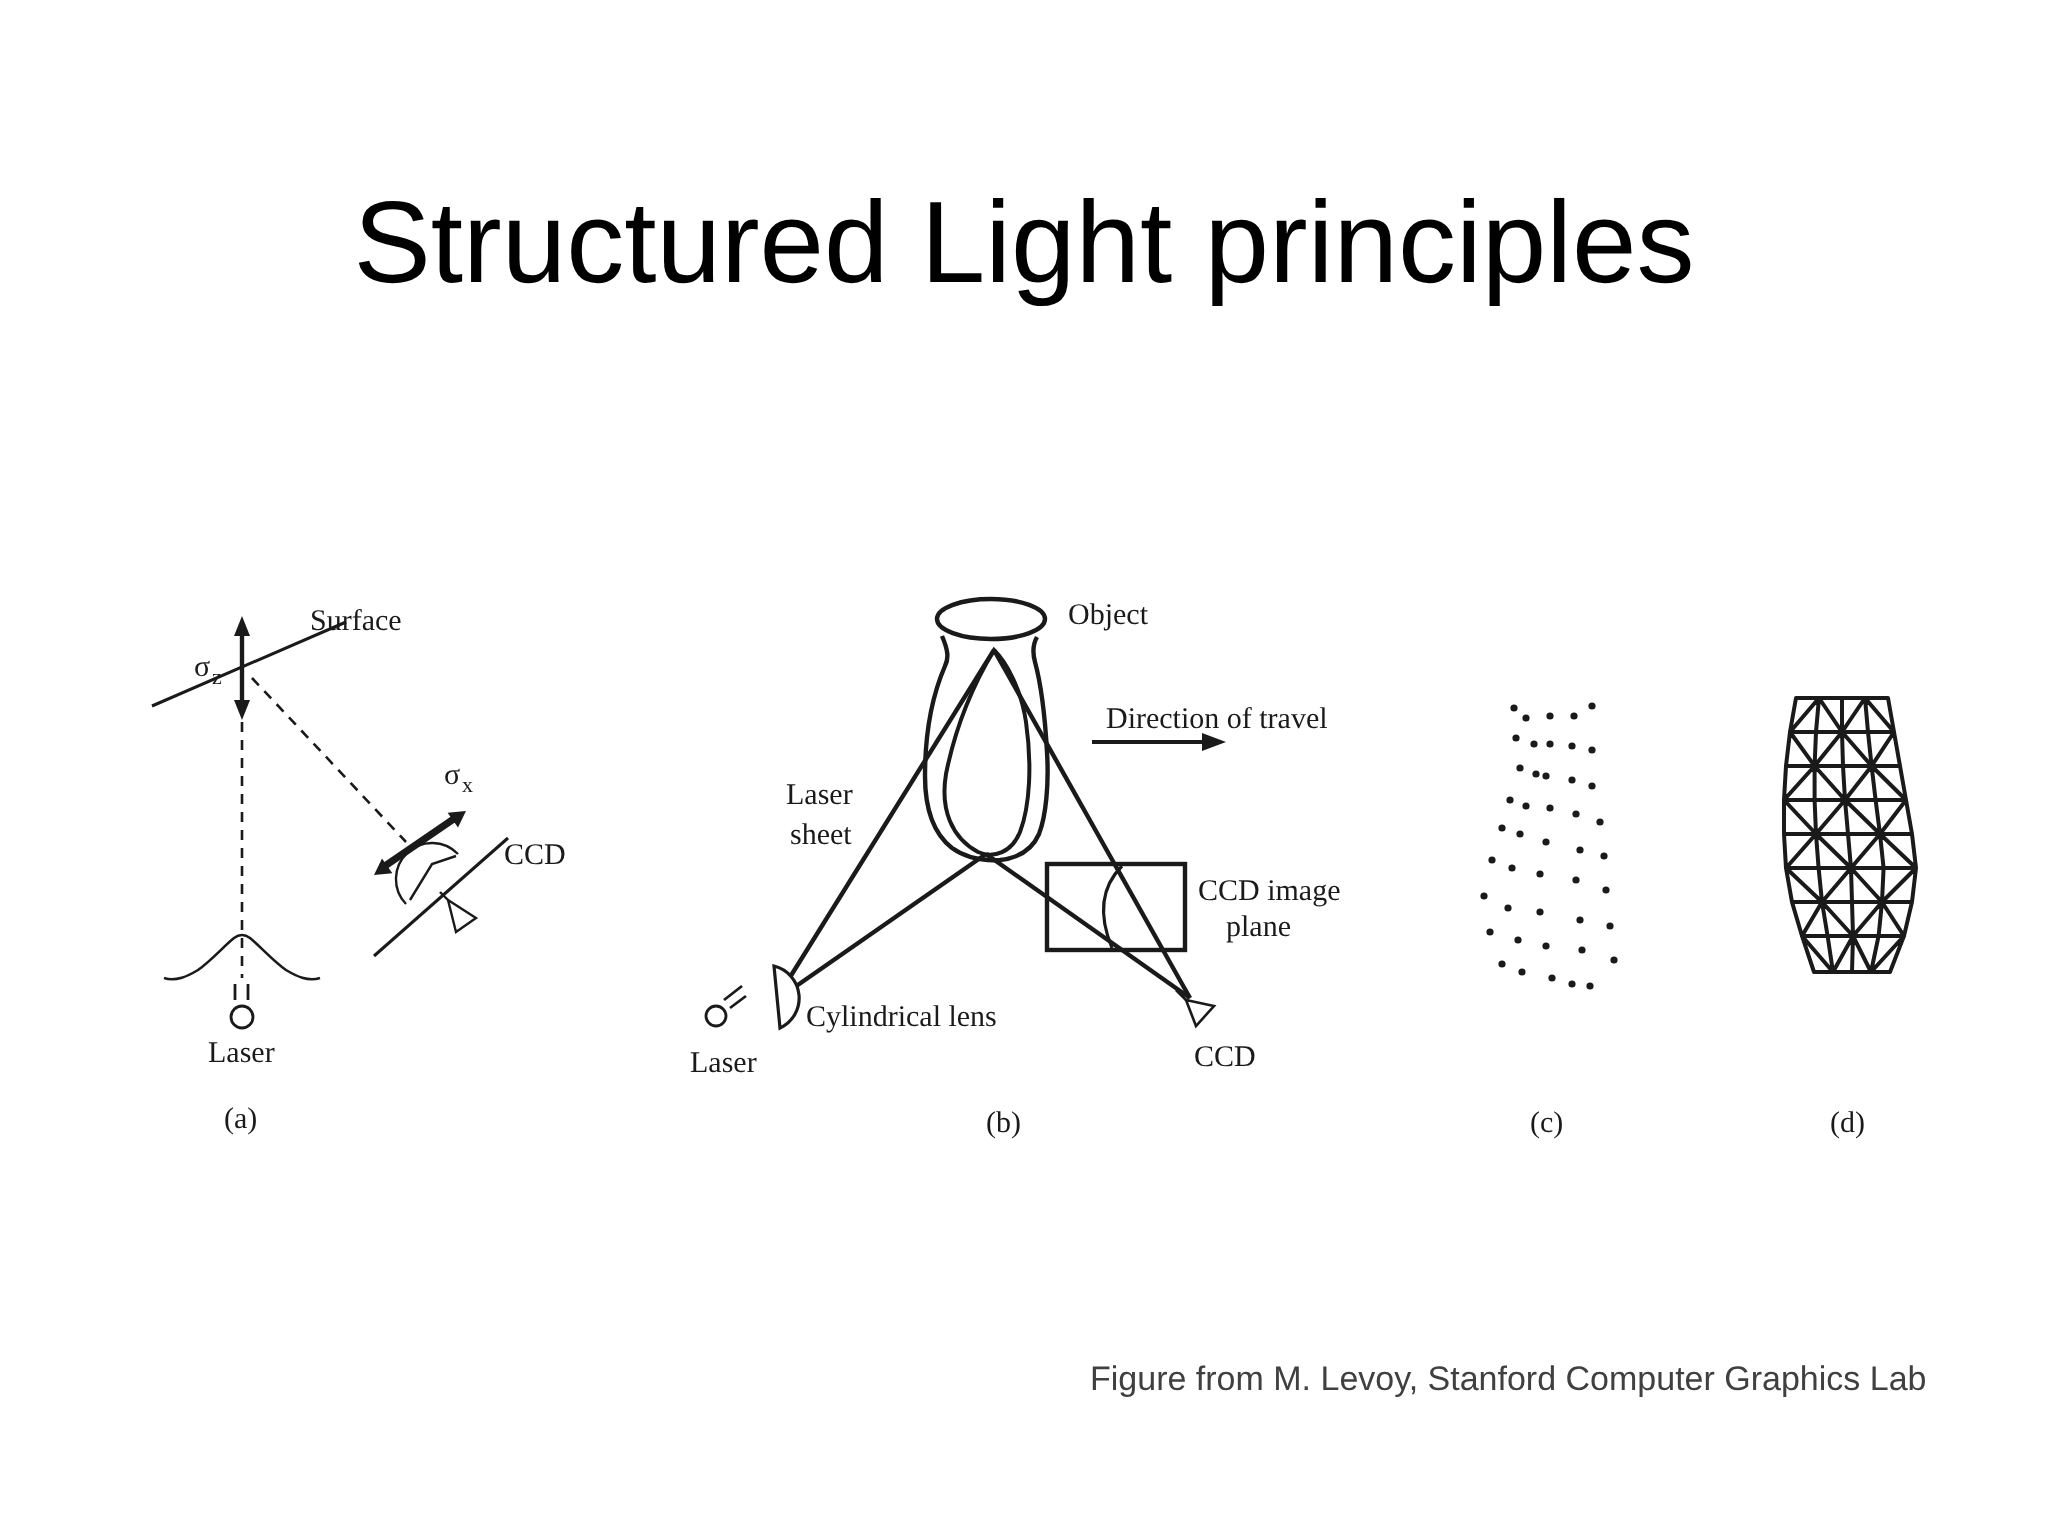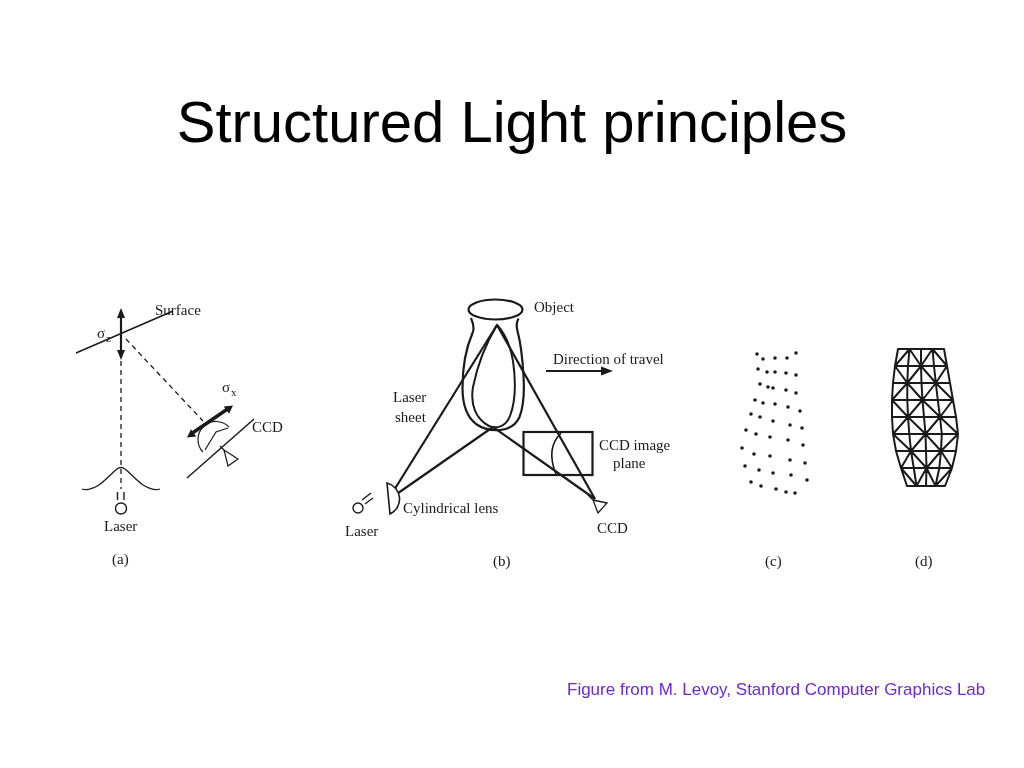--- a/index.html
+++ b/index.html
@@ -6,21 +6,21 @@
   .slide {
     position:relative; width:1024px; height:768px; background:#ffffff;
     overflow:hidden; font-family:"Liberation Sans", sans-serif; color:#000;
   }
   .title {
     position:absolute; top:60px; left:0; width:1024px; text-align:center;
     font-size:58px; line-height:1.05; font-weight:400; color:#000;
     font-family:"Liberation Sans", sans-serif; white-space:nowrap;margin-top:32px;
   }
   .caption {
-    position:absolute; top:680px; left:567px; font-size:17px; color:#6d28d9;
+    position:absolute; top:680px; left:545px; font-size:17px; color:#404040;
     font-family:"Liberation Sans", sans-serif; white-space:nowrap;
   }
   svg.figure { position:absolute; left:0; top:0; }
   svg.figure text {
     font-family:"Liberation Serif", serif; font-size:15px; fill:#1a1a1a;
   }
   svg.figure text.sub { font-size:11px; }
   .ink { stroke:#1a1a1a; fill:none; }
   .ink-fill { fill:#1a1a1a; stroke:none; }
   .whitefill { fill:#ffffff; stroke:#1a1a1a; }

